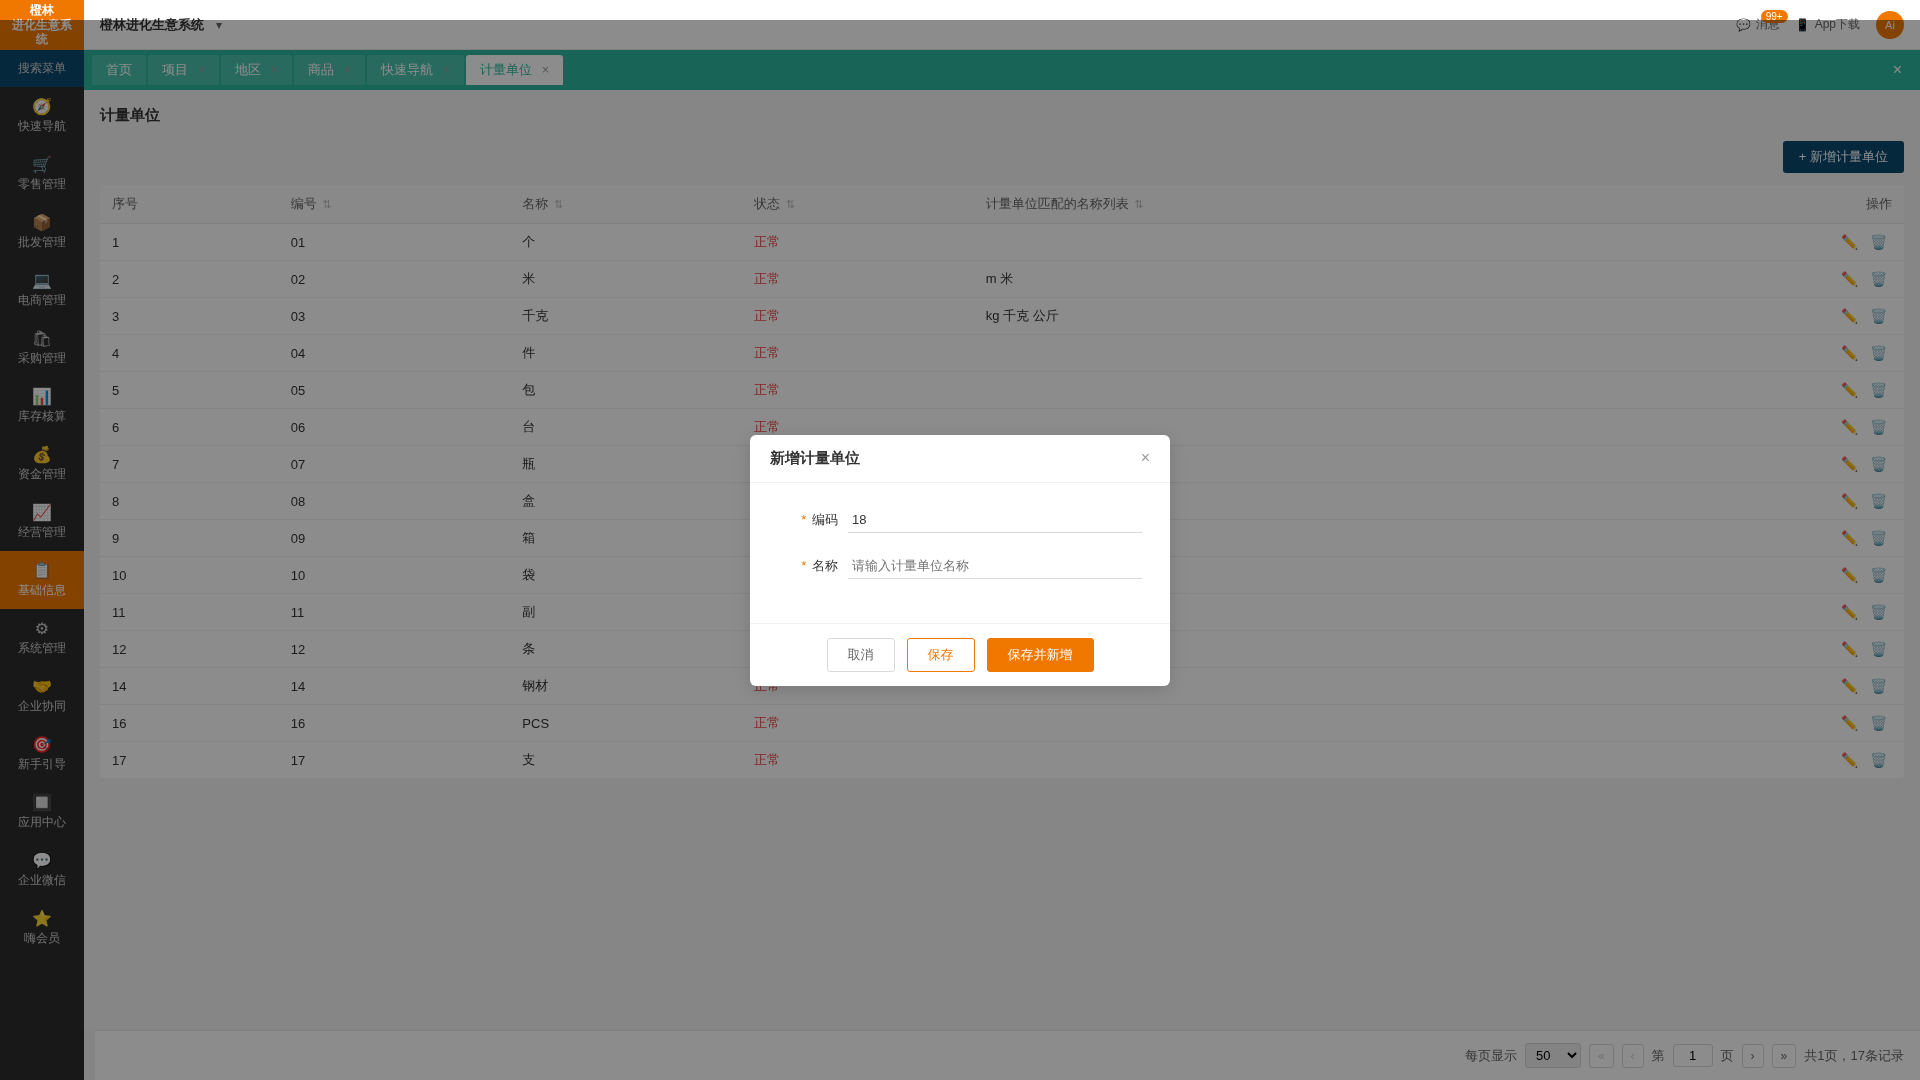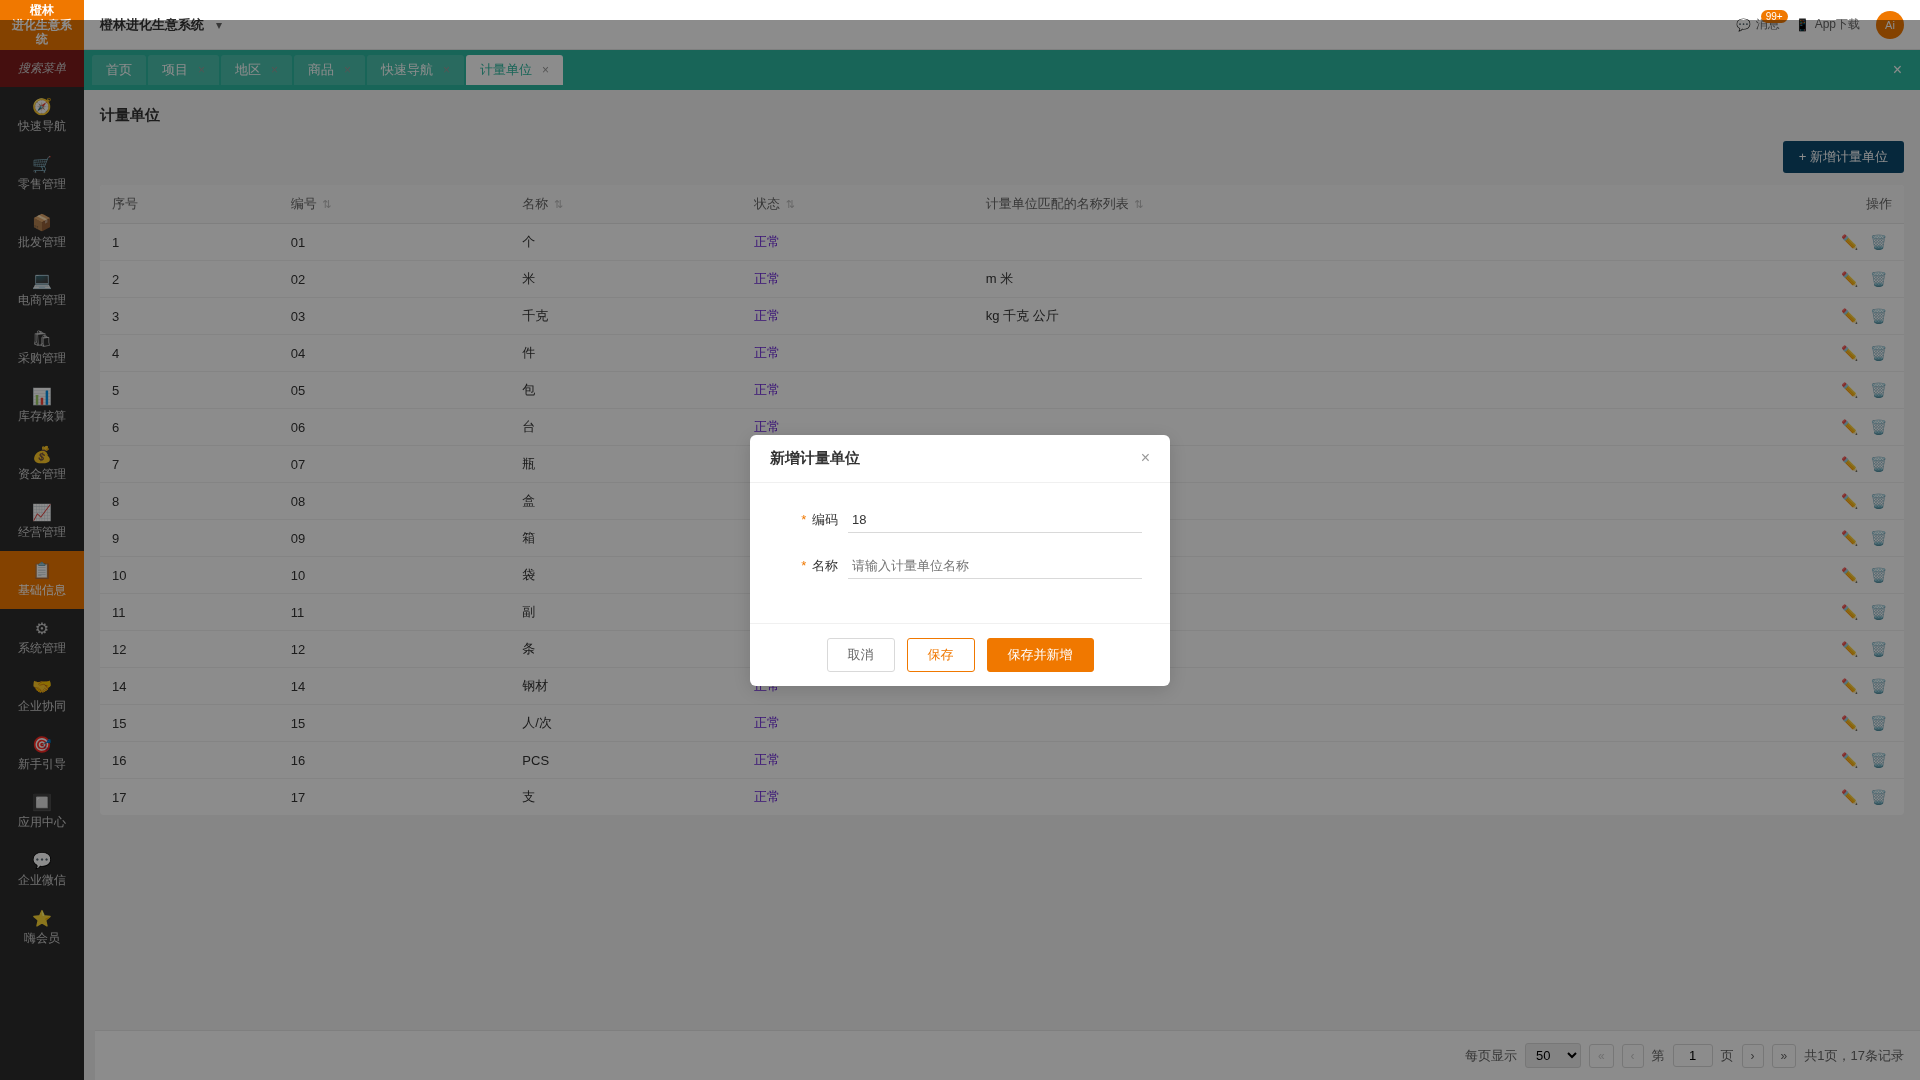--- a/index.html
+++ b/index.html
@@ -2,21 +2,21 @@
 <html><head>
   <meta charset="utf-8">
   <style>
     * { box-sizing: border-box; margin: 0; padding: 0; }
     body { font-family: "Microsoft YaHei", "PingFang SC", Arial, sans-serif; font-size: 13px; background: #f0f0f0; display: flex; height: 1080px; width: 1920px; overflow: hidden; }
 
     
     .sidebar { width: 84px; background: #2d2d2d; display: flex; flex-direction: column; align-items: center; padding-top: 0; flex-shrink: 0; }
     .sidebar-logo { width: 100%; background: #f07800; padding: 10px 8px; display: flex; align-items: center; justify-content: center; height: 50px; }
     .sidebar-logo-text { color: white; font-size: 12px; font-weight: bold; text-align: center; line-height: 1.2; }
-    .sidebar-search { width: 100%; padding: 8px 6px; background: #7f1d1d; font-style: italic; }
+    .sidebar-search { width: 100%; padding: 8px 6px; background: #0c4a6e; }
     .sidebar-search-btn { width: 100%; background: none; border: none; color: #ccc; font-size: 12px; cursor: pointer; padding: 4px; text-align: center; }
     .sidebar-item { width: 100%; padding: 10px 4px; text-align: center; color: #ccc; cursor: pointer; font-size: 12px; display: flex; flex-direction: column; align-items: center; gap: 2px; }
     .sidebar-item.active { background: #f07800; color: white; }
     .sidebar-item-icon { font-size: 16px; }
 
     
     .main { flex: 1; display: flex; flex-direction: column; overflow: hidden; }
 
     
     .topbar { height: 50px; background: white; display: flex; align-items: center; padding: 0 16px; border-bottom: 1px solid #e8e8e8; justify-content: space-between; }
@@ -43,21 +43,21 @@
     .toolbar { display: flex; justify-content: flex-end; margin-bottom: 12px; }
     .btn-primary { background: #0c4a6e; color: white; border: none; padding: 7px 16px; border-radius: 3px; cursor: pointer; font-size: 13px; }
 
     
     .table-wrap { background: white; border-radius: 4px; overflow: hidden; }
     table { width: 100%; border-collapse: collapse; }
     thead tr { background: #fafafa; }
     th { padding: 10px 12px; text-align: left; color: #666; font-size: 13px; font-weight: normal; border-bottom: 1px solid #e8e8e8; white-space: nowrap; }
     td { padding: 9px 12px; color: #333; font-size: 13px; border-bottom: 1px solid #f0f0f0; }
     tr:last-child td { border-bottom: none; }
-    .status-normal { color: #6d28d9; }
+    .status-normal { color: #ef4444; }
     .sort-icon { color: #bbb; font-size: 11px; margin-left: 2px; }
     .action-icon { color: #666; cursor: pointer; margin: 0 4px; font-size: 14px; }
 
     
     .pagination { height: 50px; background: white; border-top: 1px solid #e8e8e8; display: flex; align-items: center; justify-content: flex-end; padding: 0 16px; gap: 8px; font-size: 13px; color: #666; margin-left: 11px; }
     .pagination select { border: 1px solid #d9d9d9; padding: 3px 6px; border-radius: 3px; font-size: 13px; }
     .pagination-btn { border: 1px solid #d9d9d9; background: white; padding: 4px 8px; border-radius: 3px; cursor: pointer; color: #666; font-size: 12px; }
     .pagination-btn:disabled { color: #ccc; cursor: default; }
     .page-input { border: 1px solid #d9d9d9; padding: 3px 6px; border-radius: 3px; width: 40px; text-align: center; font-size: 13px; }
 
@@ -368,31 +368,20 @@
       <td>14</td>
       <td>钢材</td>
       <td class="status-normal">正常</td>
       <td></td>
       <td style="text-align:right;">
         <span class="action-icon" title="编辑">✏️</span>
         <span class="action-icon" title="删除">🗑️</span>
       </td>
     </tr>
             <tr>
-      <td>15</td>
-      <td>15</td>
-      <td>人/次</td>
-      <td class="status-normal">正常</td>
-      <td></td>
-      <td style="text-align:right;">
-        <span class="action-icon" title="编辑">✏️</span>
-        <span class="action-icon" title="删除">🗑️</span>
-      </td>
-    </tr>
-            <tr>
       <td>16</td>
       <td>16</td>
       <td>PCS</td>
       <td class="status-normal">正常</td>
       <td></td>
       <td style="text-align:right;">
         <span class="action-icon" title="编辑">✏️</span>
         <span class="action-icon" title="删除">🗑️</span>
       </td>
     </tr>

